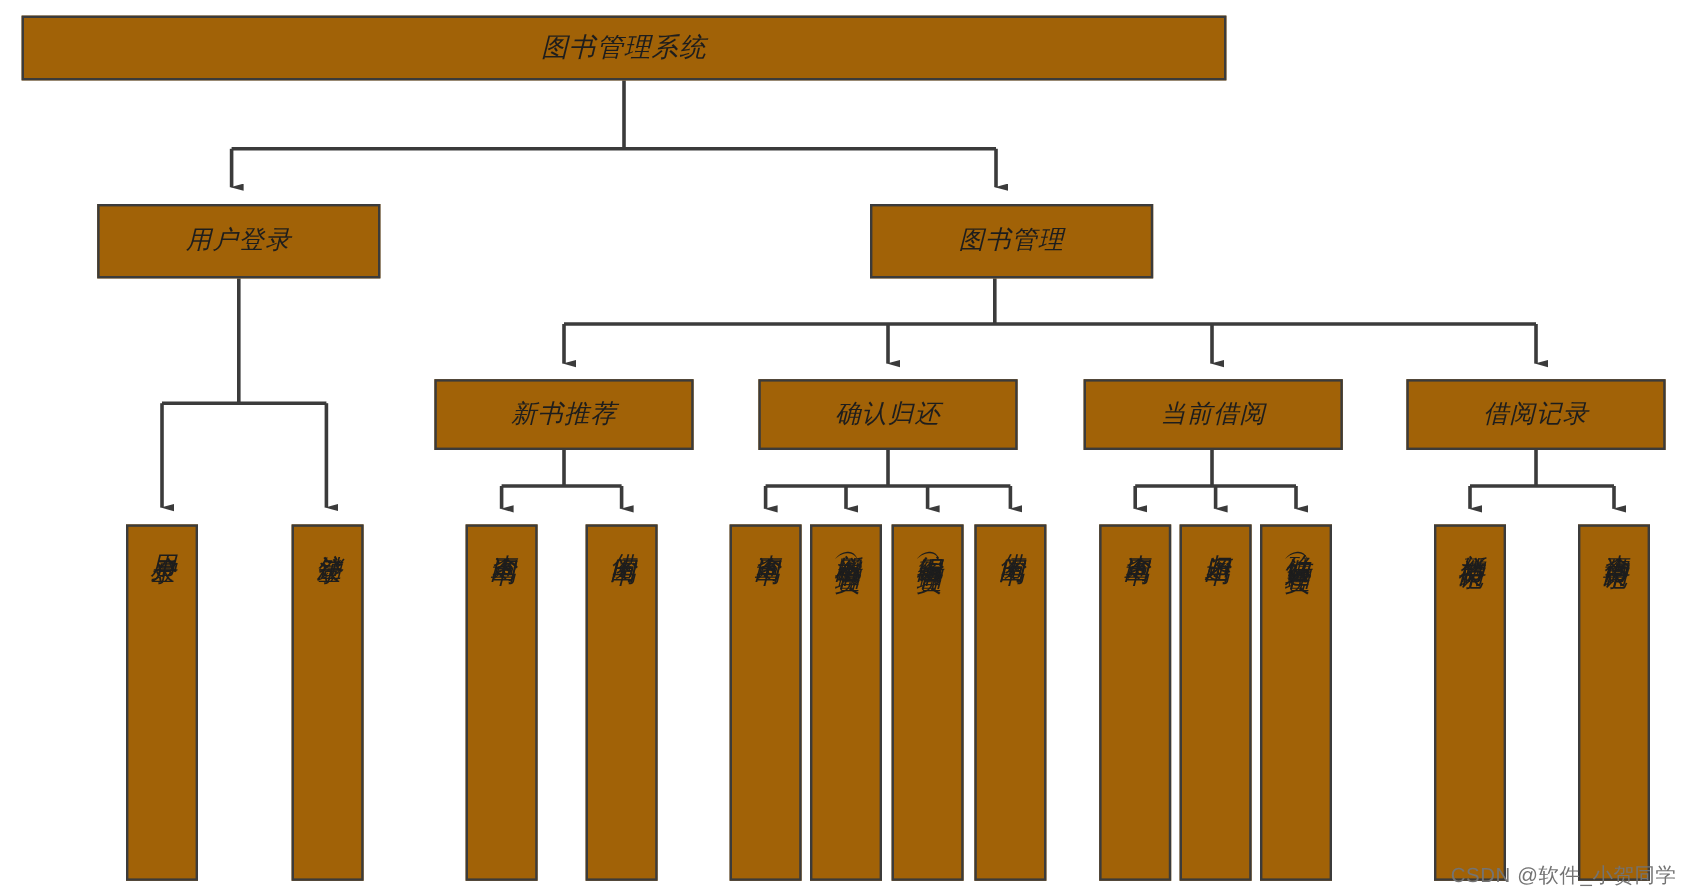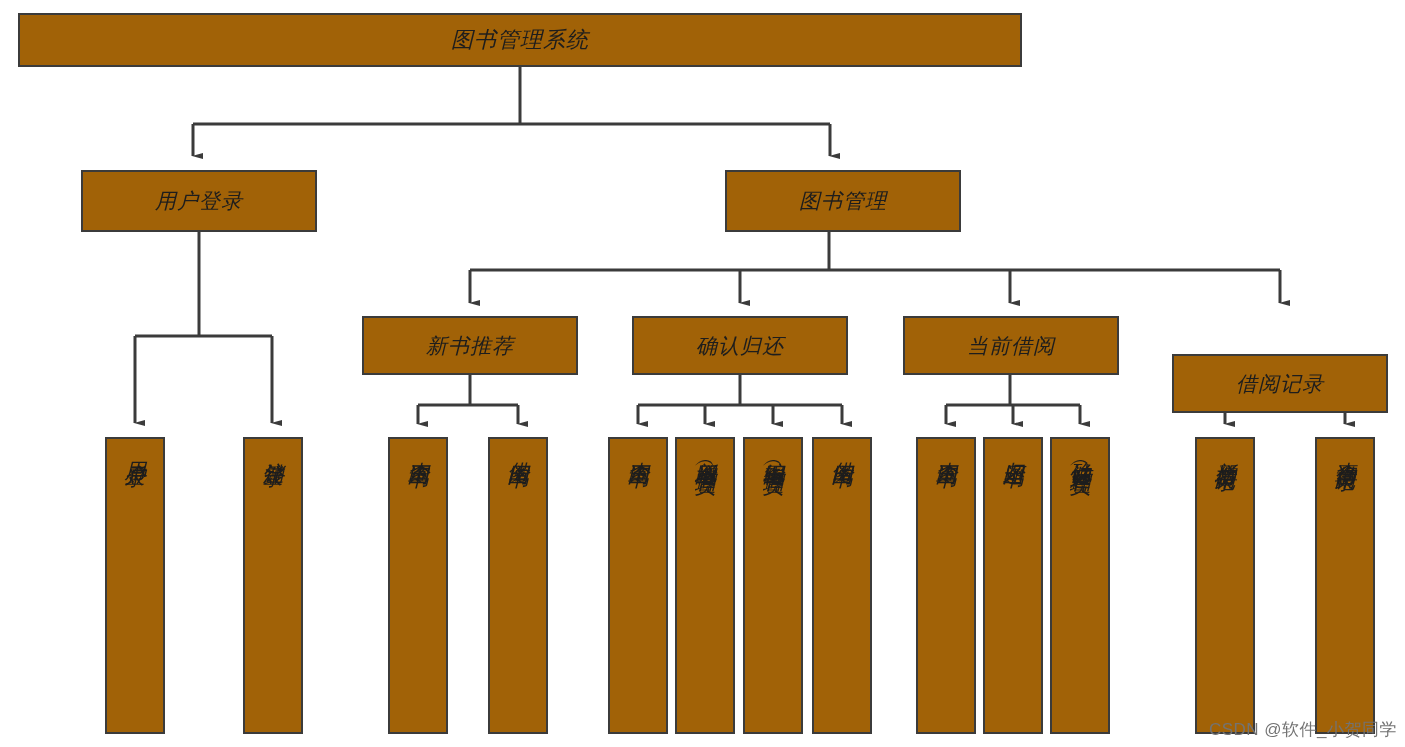--- a/index.html
+++ b/index.html
@@ -140,21 +140,21 @@
 
   <div class="node horizontal" style="left:362px; top:316px; width:216px; height:59px;text-align:right;">
     <span>新书推荐</span>
   </div>
   <div class="node horizontal" style="left:632px; top:316px; width:216px; height:59px;">
     <span>确认归还</span>
   </div>
   <div class="node horizontal" style="left:903px; top:316px; width:216px; height:59px;">
     <span>当前借阅</span>
   </div>
-  <div class="node horizontal" style="left:1172px; top:316px; width:216px; height:59px;margin-top:38px;">
+  <div class="node horizontal" style="left:1172px; top:316px; width:216px; height:59px;">
     <span>借阅记录</span>
   </div>
 
   <div class="node vertical" style="left:105px; top:437px; width:60px; height:297px;">
     <span class="vlabel">用户登录</span>
   </div>
   <div class="node vertical" style="left:243px; top:437px; width:60px; height:297px;">
     <span class="vlabel">注销登录</span>
   </div>
 

